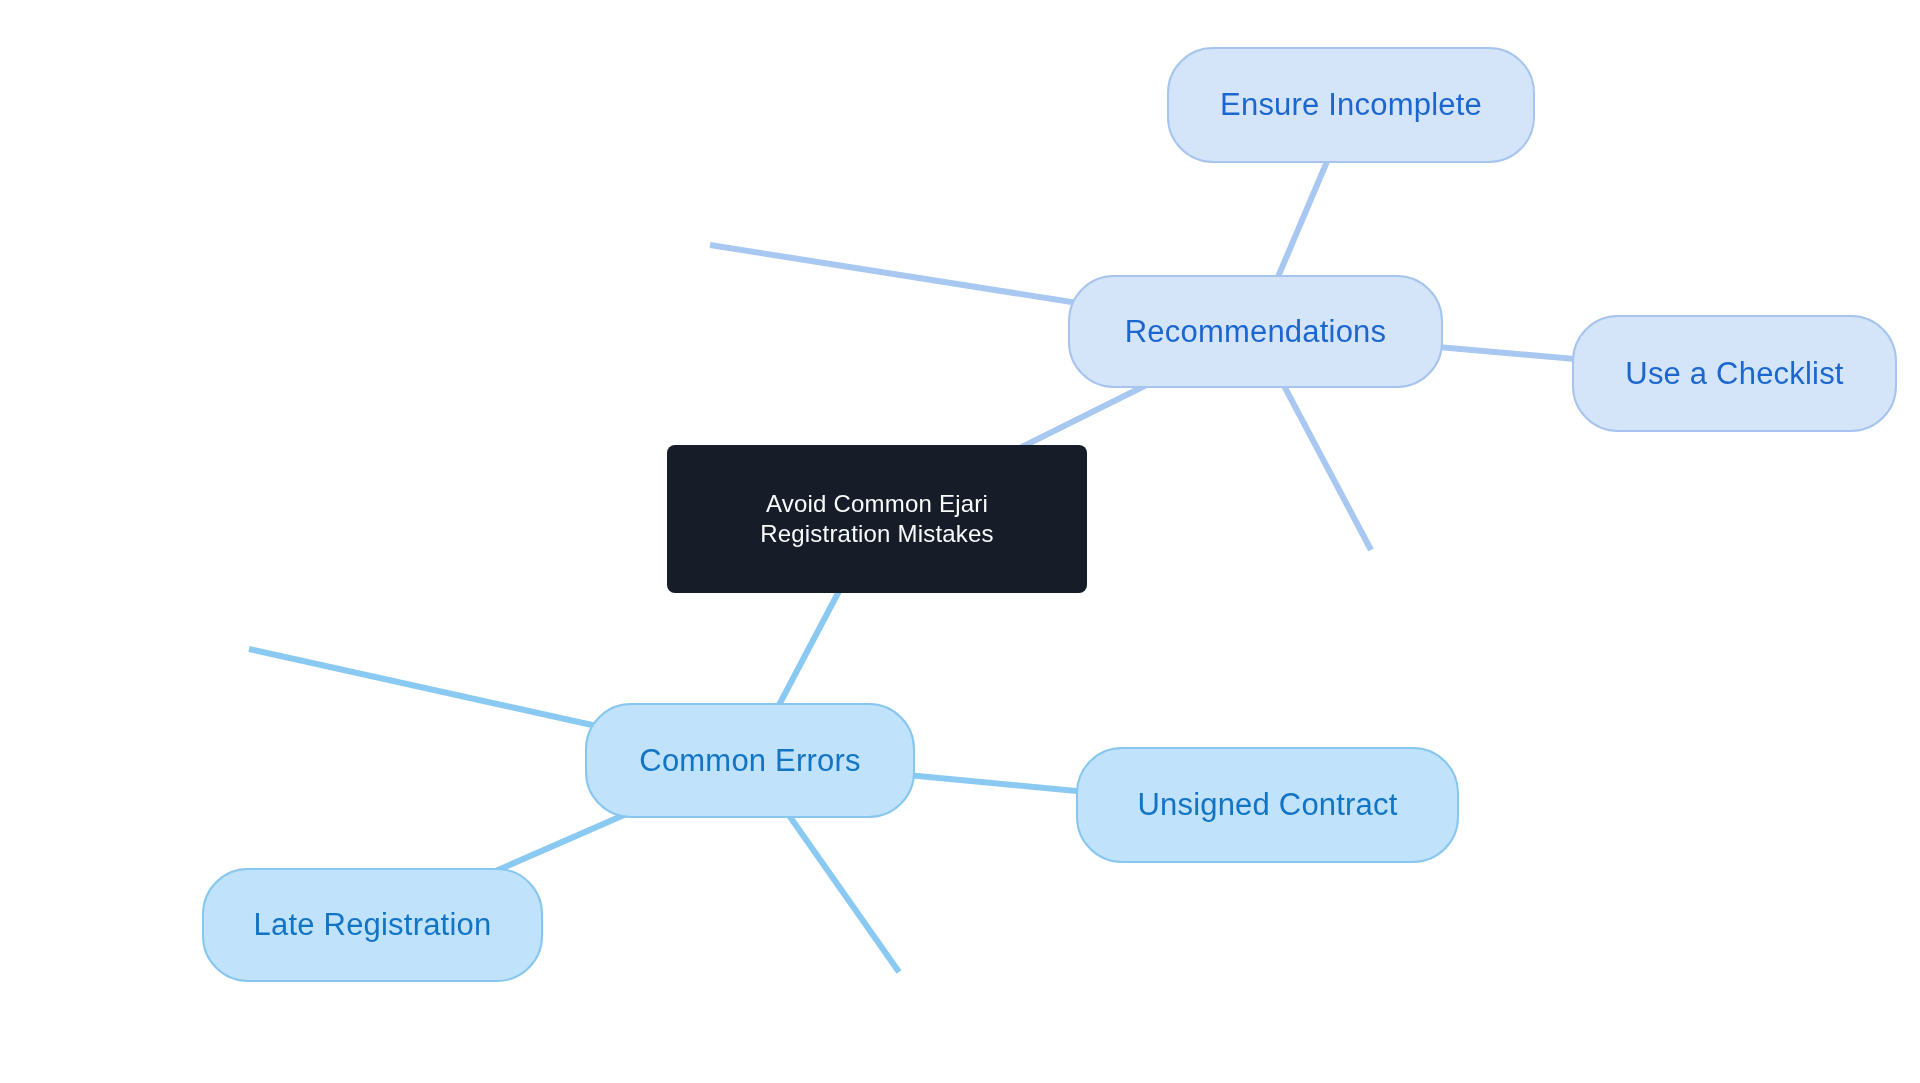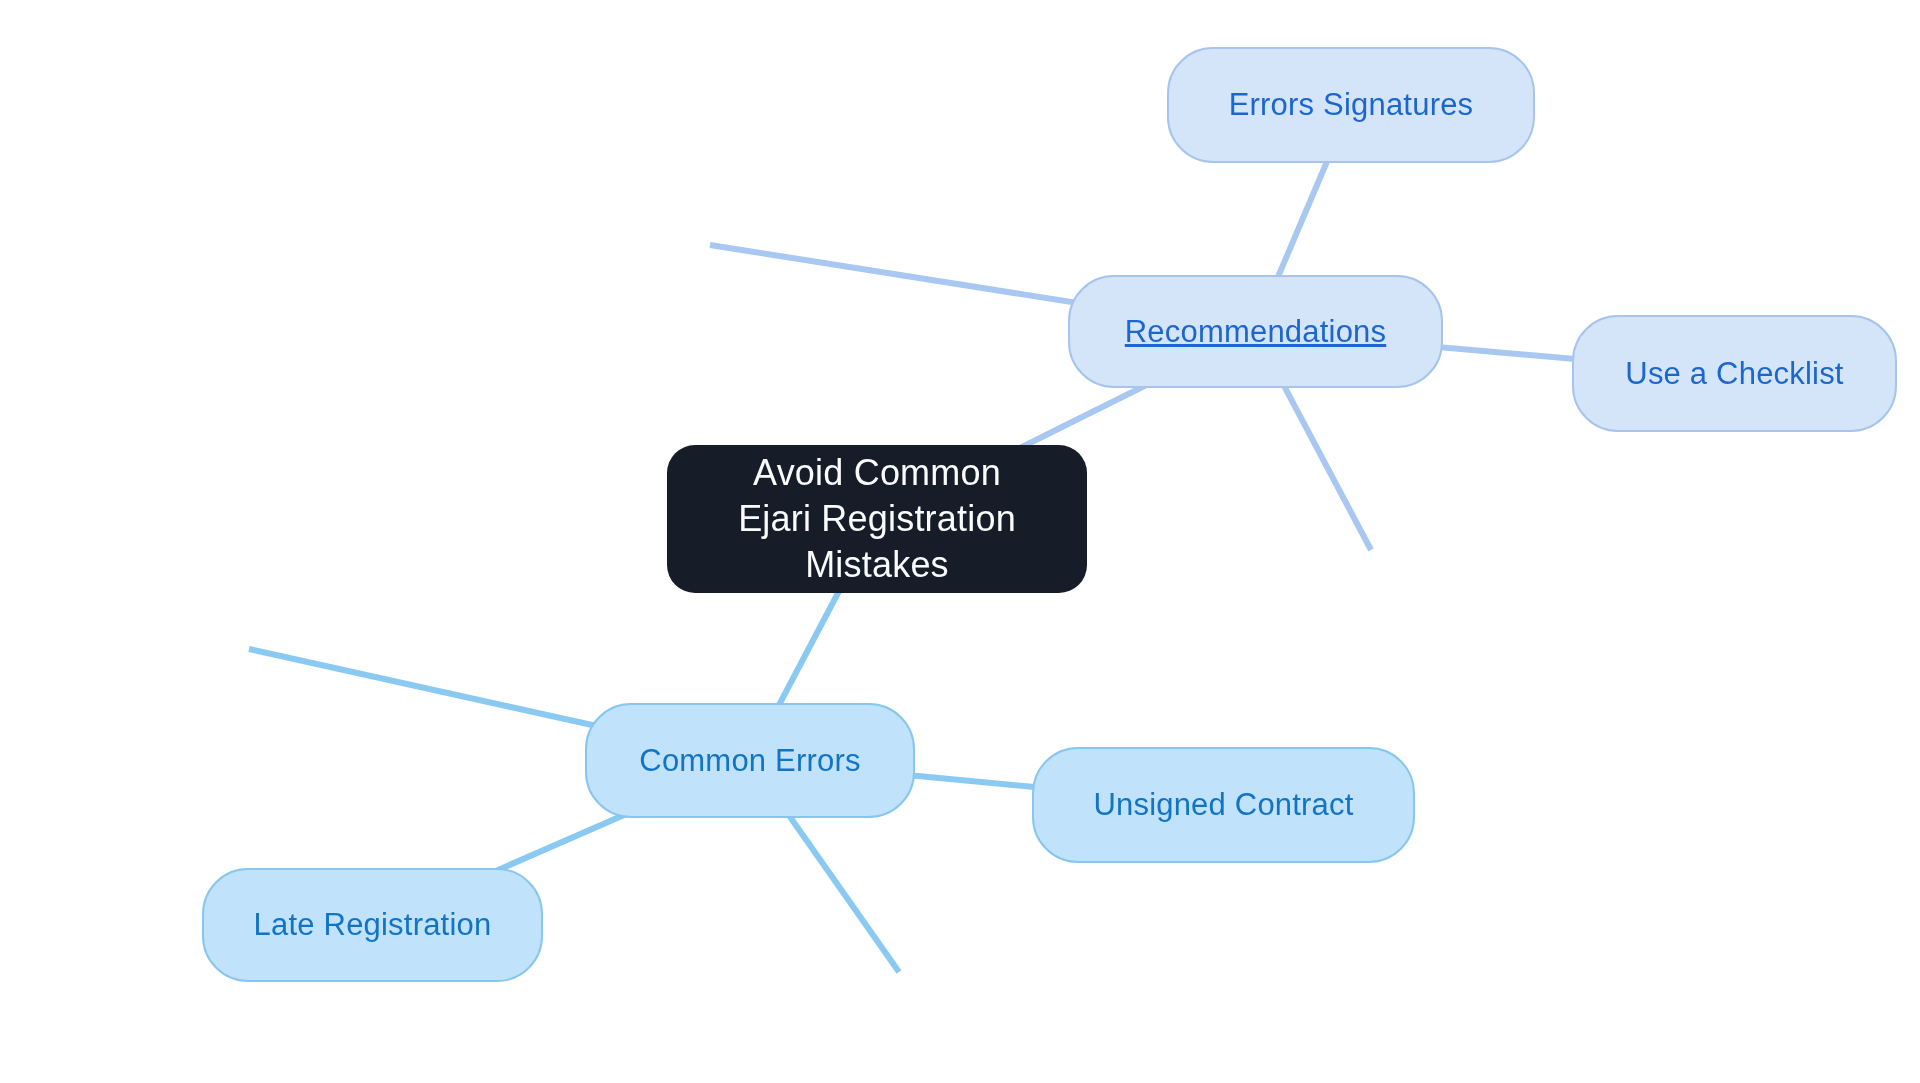--- a/index.html
+++ b/index.html
@@ -45,36 +45,36 @@
   }
   .node.branch1 {
     background: var(--b1-fill, #c0e2fa);
     border: 2.5px solid var(--b1-border, #87c7ef);
     color: var(--b1-text, #1274c5);
   }
   .node.central {
     background: var(--central-fill, #161d29);
     color: var(--central-text, #fafbfd);
     border: none;
-    border-radius: 28px;
-    font-size: 36px;
+    border-radius: 8px;
+    font-size: 24px;
     line-height: 1.27;
     padding: 0 64px;
   }
 
   
   .n-central      { left: 667px;  top: 445px; width: 420px; height: 148px; }
-  .n-recommend    { left: 1068px; top: 275px; width: 375px; height: 113px; text-decoration: underline; }
+  .n-recommend    { left: 1068px; top: 275px; width: 375px; height: 113px; }
   .n-ensure       { left: 1167px; top: 47px;  width: 368px; height: 116px; }
   .n-doublecheck  { left: 473px;  top: 188px; width: 474px; height: 115px; }
   .n-checklist    { left: 1572px; top: 315px; width: 325px; height: 117px; }
   .n-validity     { left: 1217px; top: 493px; width: 308px; height: 115px; }
   .n-commonerrors { left: 585px;  top: 703px; width: 330px; height: 115px; }
   .n-incomplete   { left: 30px;   top: 590px; width: 438px; height: 118px; }
-  .n-unsigned     { left: 1032px; top: 747px; width: 383px; height: 116px; align-items: center; }
+  .n-unsigned     { left: 1076px; top: 747px; width: 383px; height: 116px; align-items: center; }
   .n-late         { left: 202px;  top: 868px; width: 341px; height: 114px; }
   .n-incorrect    { left: 673px;  top: 915px; width: 452px; height: 115px; }
 </style>
 </head>
 <body>
 
 <div class="canvas">
 
   <svg class="edges" viewBox="0 0 1920 1083" xmlns="http://www.w3.org/2000/svg">
 
@@ -92,21 +92,21 @@
   </svg>
 
   <div class="node central n-central">
     <span>Avoid Common Ejari Registration Mistakes</span>
   </div>
 
   <div class="node branch0 n-recommend">
     <span>Recommendations</span>
   </div>
   <div class="node branch0 n-ensure">
-    <span>Errors Signatures</span>
+    <span>Ensure Incomplete</span>
   </div>
   <div class="node branch0 n-checklist">
     <span>Use a Checklist</span>
   </div>
 
   <div class="node branch1 n-commonerrors">
     <span>Common Errors</span>
   </div>
   <div class="node branch1 n-unsigned">
     <span>Unsigned Contract</span>

